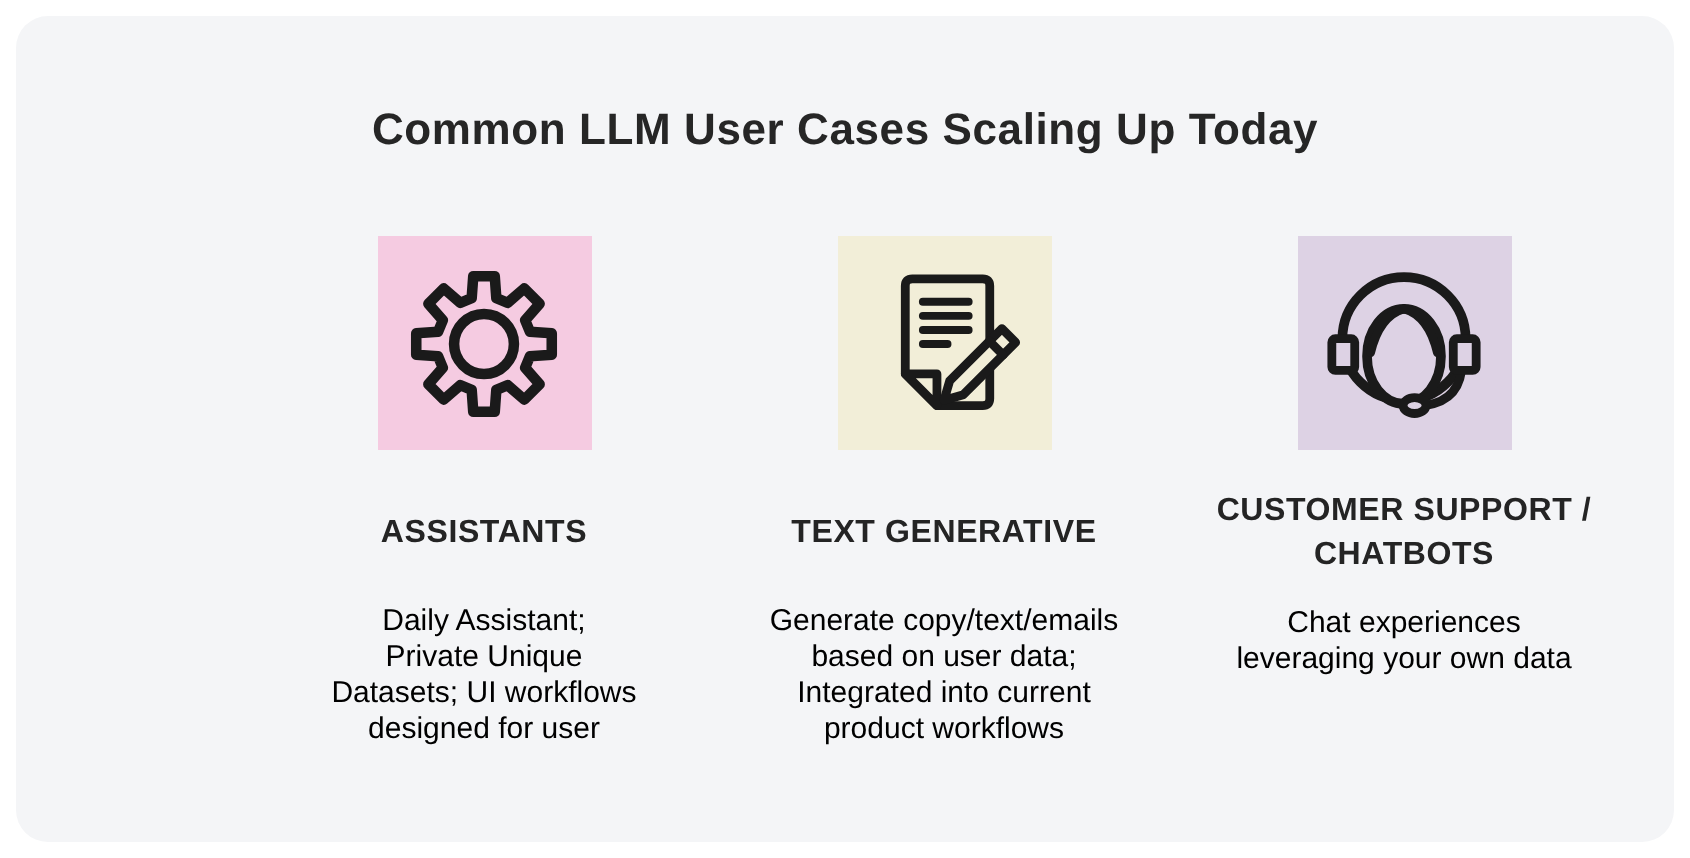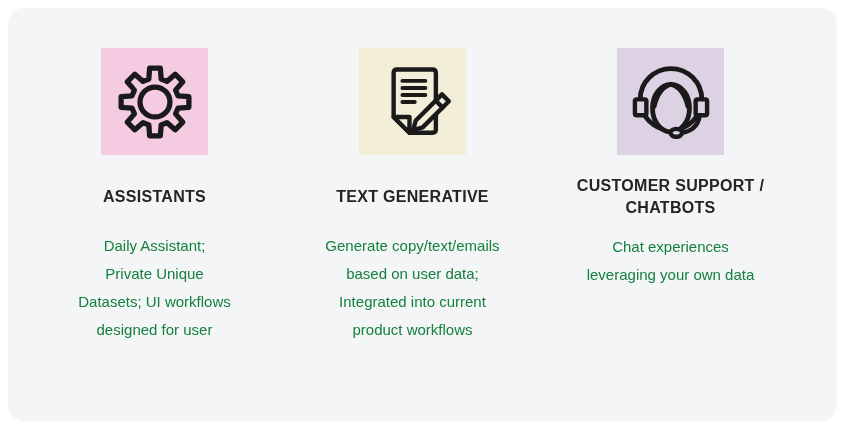--- a/index.html
+++ b/index.html
@@ -19,22 +19,22 @@
   .title {
     margin: 44px 0 0 0;
     text-align: center;
     font-size: 22px;
     font-weight: bold;
     letter-spacing: 0.3px;
     color: #262626;
   }
   .columns {
     display: flex;
-    justify-content: center;
-    gap: 28px;
+    justify-content: flex-end;
+    gap: 0;
     padding-right: 20px;
     margin-top: 40px;
   }
   .column {
     width: 230px;
     display: flex;
     flex-direction: column;
     align-items: center;
   }
   .icon-box {
@@ -55,30 +55,31 @@
     font-weight: bold;
     letter-spacing: 0.3px;
     line-height: 1.4;
     color: #242424;
     white-space: pre-line;
   }
   .col-desc {
     margin: 13px 0 0 0;
     text-align: center;
     font-size: 15px;
-    line-height: 28px;
-    color: #15803d;
+    line-height: 18px;
+    color: #000000;
     white-space: pre-line;
   }
   .stroke { fill: none; stroke: #1a1a1a; stroke-linejoin: round; stroke-linecap: round; }
 </style>
 </head>
 <body>
 
 <div class="card">
+  <h1 class="title">Common LLM User Cases Scaling Up Today</h1>
 
   <div class="columns">
 
     <section class="column">
       <div class="icon-box" style="background-color: rgb(245, 203, 225);">
         <svg viewBox="0 0 100 100">
           <path class="stroke" stroke-width="6" d="M43 23.9 L43.9 11.5 L56.1 11.5 L57 23.9 L63.5 26.6 L72.9 18.4 L81.6 27.1 L73.4 36.5 L76.1 43 L88.5 43.9 L88.5 56.1 L76.1 57 L73.4 63.5 L81.6 72.9 L72.9 81.6 L63.5 73.4 L57 76.1 L56.1 88.5 L43.9 88.5 L43 76.1 L36.5 73.4 L27.1 81.6 L18.4 72.9 L26.6 63.5 L23.9 57 L11.5 56.1 L11.5 43.9 L23.9 43 L26.6 36.5 L18.4 27.1 L27.1 18.4 L36.5 26.6 Z"></path>
           <circle class="stroke" stroke-width="6" cx="50" cy="50" r="17"></circle>
         </svg>
       </div>

